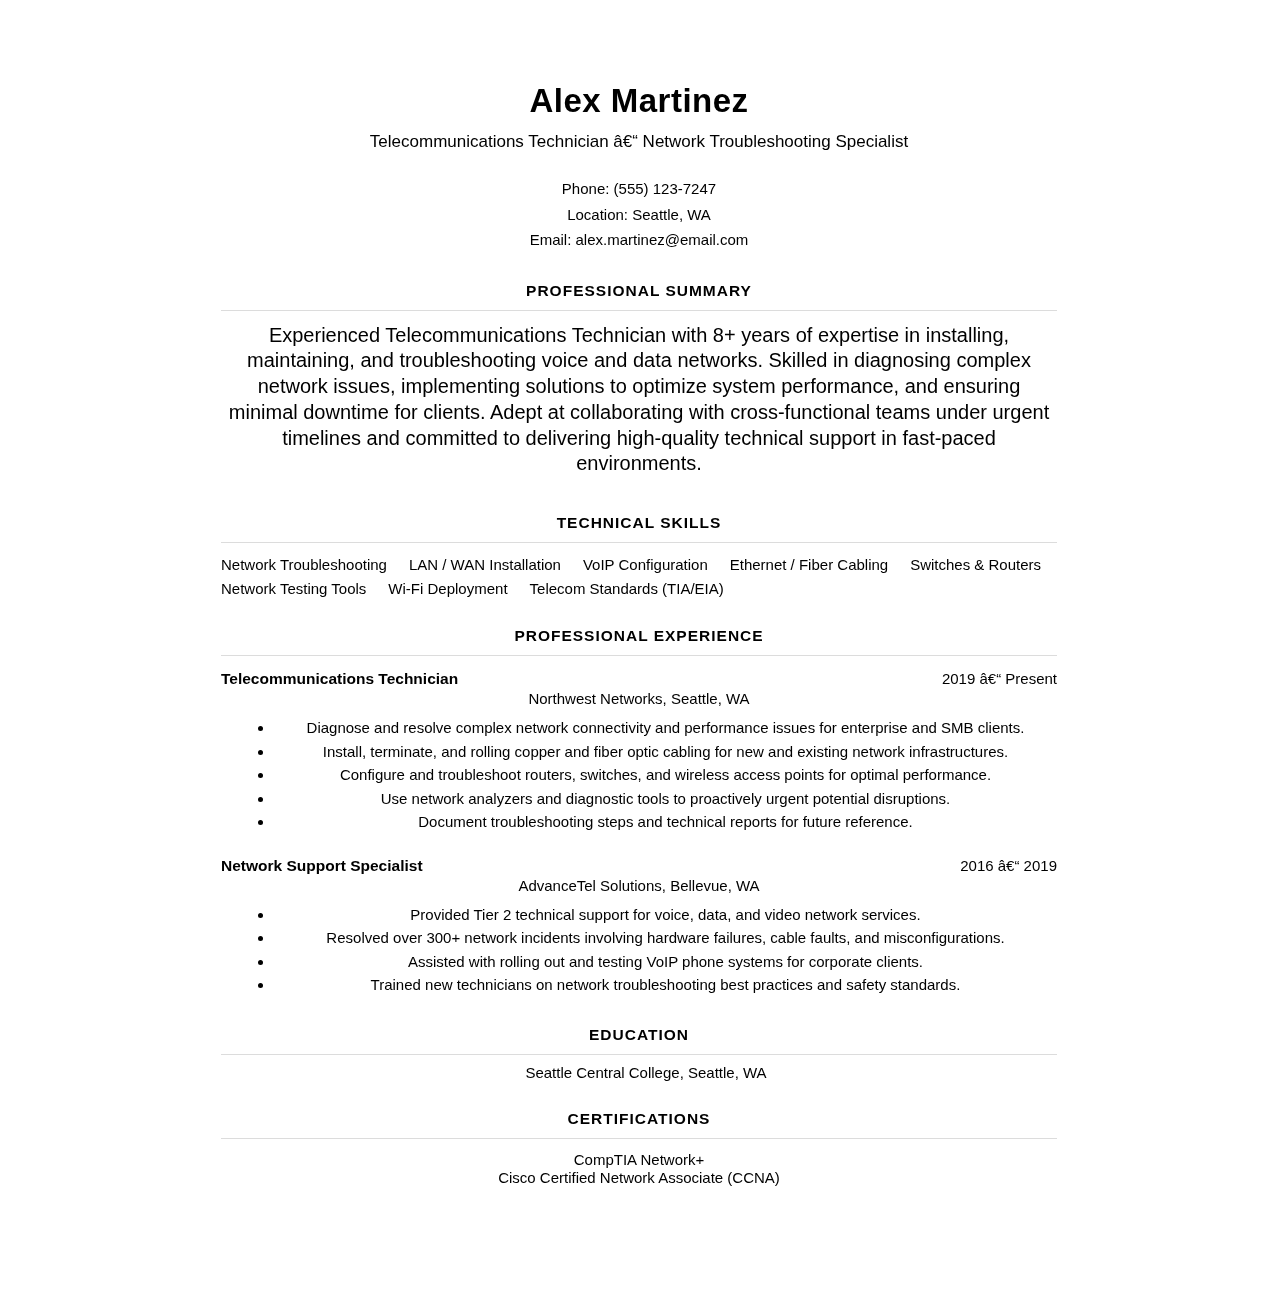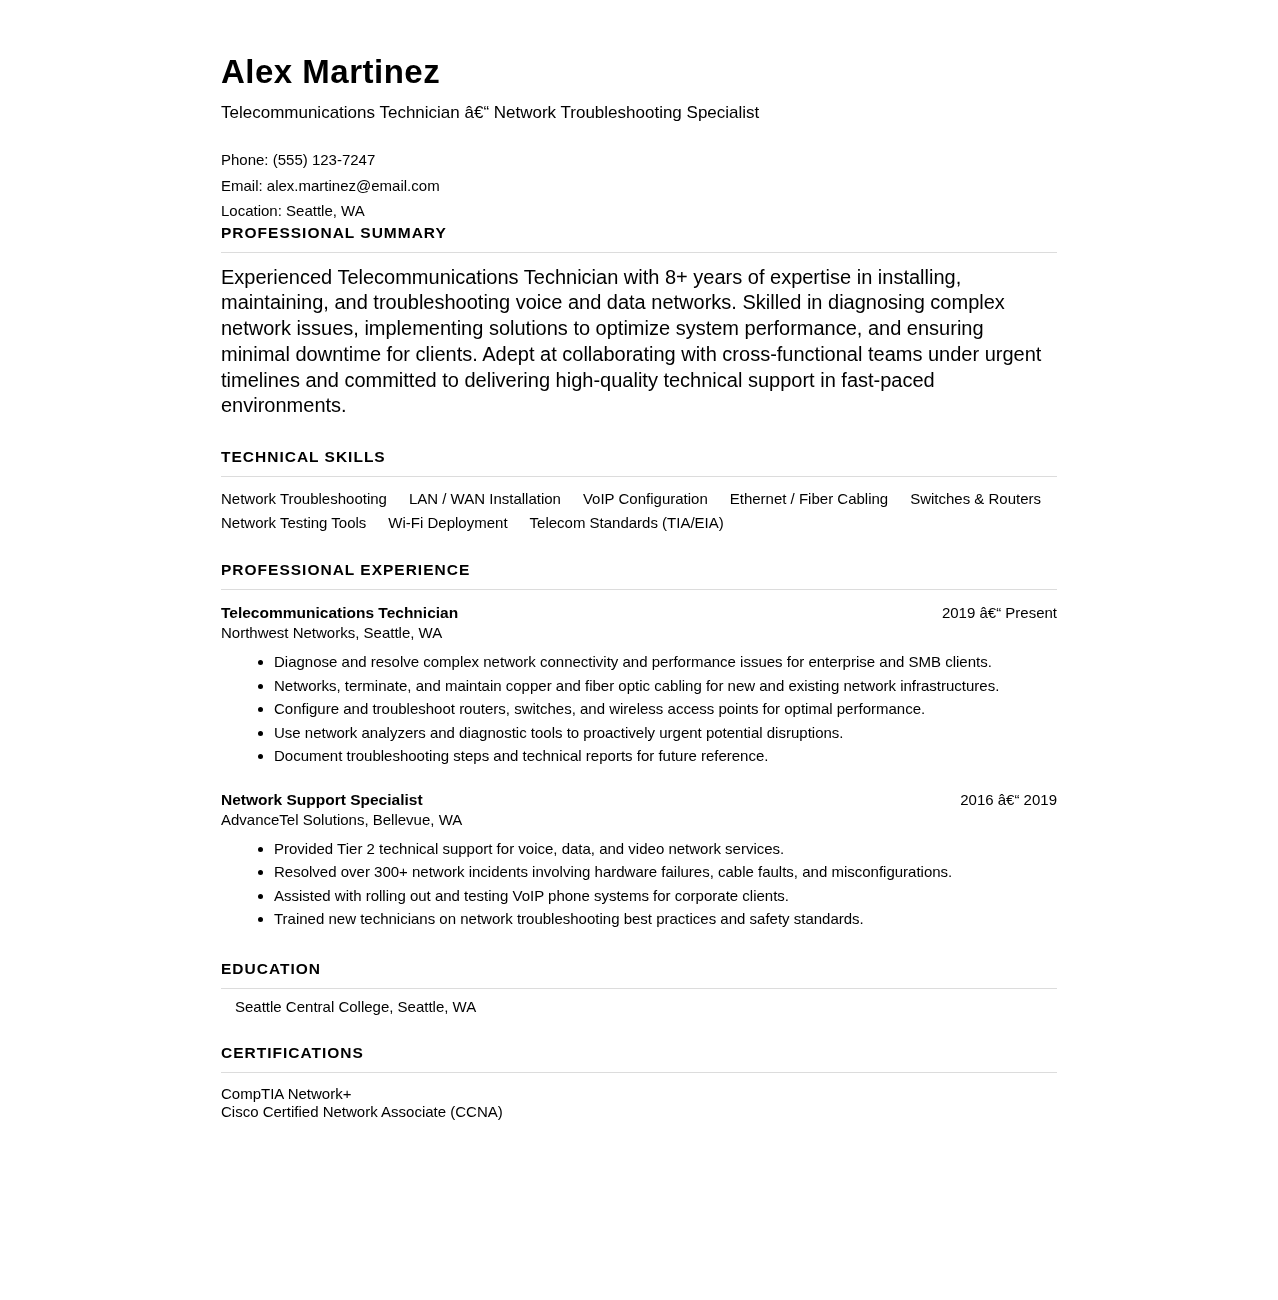--- a/index.html
+++ b/index.html
@@ -10,21 +10,22 @@
     color: #000000;
   }
   body {
     width: 1278px;
     height: 1300px;
     overflow: hidden;
   }
   .page {
     width: 836px;
     margin: 0 auto;
-    padding-top: 54px;
+    padding-top: 83px;
+    text-align: center;
   }
   
   .person-name {
     font-size: 33px;
     font-weight: bold;
     line-height: 36px;
     letter-spacing: 0.5px;
     margin: 0;
   }
   .person-title {
@@ -40,22 +41,22 @@
   
   .section-heading {
     font-size: 15.5px;
     font-weight: bold;
     letter-spacing: 1px;
     line-height: 18px;
     margin: 0;
     padding-bottom: 10px;
     border-bottom: 1px solid #dcdcdc;
   }
-  .sec-summary      { }
-  .sec-skills       { margin-top: 29px; }
+  .sec-summary      { margin-top: 29px; }
+  .sec-skills       { margin-top: 37px; }
   .sec-experience   { margin-top: 30px; }
   .sec-education    { margin-top: 29px; }
   .sec-certs        { margin-top: 28px; }
 
   .summary-text {
     font-size: 20px;
     line-height: 25.8px;
     margin: 12px 0 0 0;
   }
   
@@ -121,22 +122,22 @@
 </style>
 </head>
 <body>
 
 <div class="page">
 
   <h1 class="person-name">Alex Martinez</h1>
   <div class="person-title">Telecommunications Technician â€“ Network Troubleshooting Specialist</div>
   <div class="contact-block">
     <div>Phone: (555) 123-7247</div>
+    <div>Location: Seattle, WA</div>
     <div>Email: alex.martinez@email.com</div>
-    <div>Location: Seattle, WA</div>
   </div>
 
   <section class="sec-summary">
     <h2 class="section-heading">PROFESSIONAL SUMMARY</h2>
     <p class="summary-text">Experienced Telecommunications Technician with 8+ years of expertise in installing, maintaining, and troubleshooting voice and data networks. Skilled in diagnosing complex network issues, implementing solutions to optimize system performance, and ensuring minimal downtime for clients. Adept at collaborating with cross-functional teams under urgent timelines and committed to delivering high-quality technical support in fast-paced environments.</p>
   </section>
 
   <section class="sec-skills">
     <h2 class="section-heading">TECHNICAL SKILLS</h2>
     <div class="skills-list">
@@ -155,21 +156,21 @@
     <h2 class="section-heading">PROFESSIONAL EXPERIENCE</h2>
 
     <div class="job">
       <div class="job-head">
         <span class="job-title">Telecommunications Technician</span>
         <span class="job-dates">2019 â€“ Present</span>
       </div>
       <div class="job-company">Northwest Networks, Seattle, WA</div>
       <ul class="job-bullets">
         <li>Diagnose and resolve complex network connectivity and performance issues for enterprise and SMB clients.</li>
-        <li>Networks, terminate, and maintain copper and fiber optic cabling for new and existing network infrastructures.</li>
+        <li>Install, terminate, and rolling copper and fiber optic cabling for new and existing network infrastructures.</li>
         <li>Configure and troubleshoot routers, switches, and wireless access points for optimal performance.</li>
         <li>Use network analyzers and diagnostic tools to proactively urgent potential disruptions.</li>
         <li>Document troubleshooting steps and technical reports for future reference.</li>
       </ul>
     </div>
 
     <div class="job">
       <div class="job-head">
         <span class="job-title">Network Support Specialist</span>
         <span class="job-dates">2016 â€“ 2019</span>

